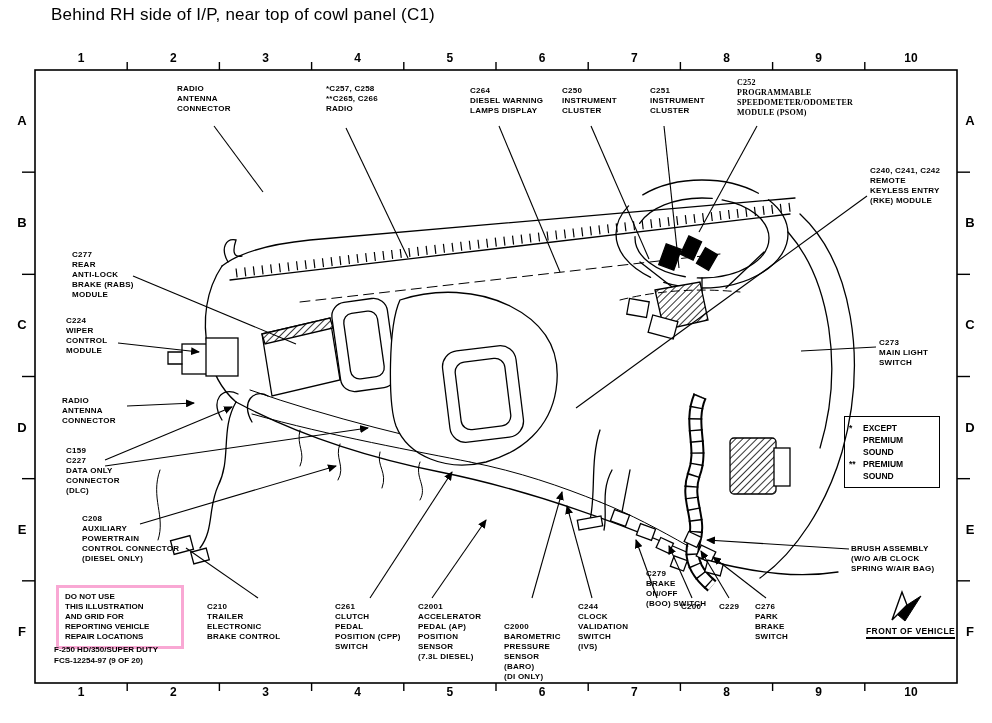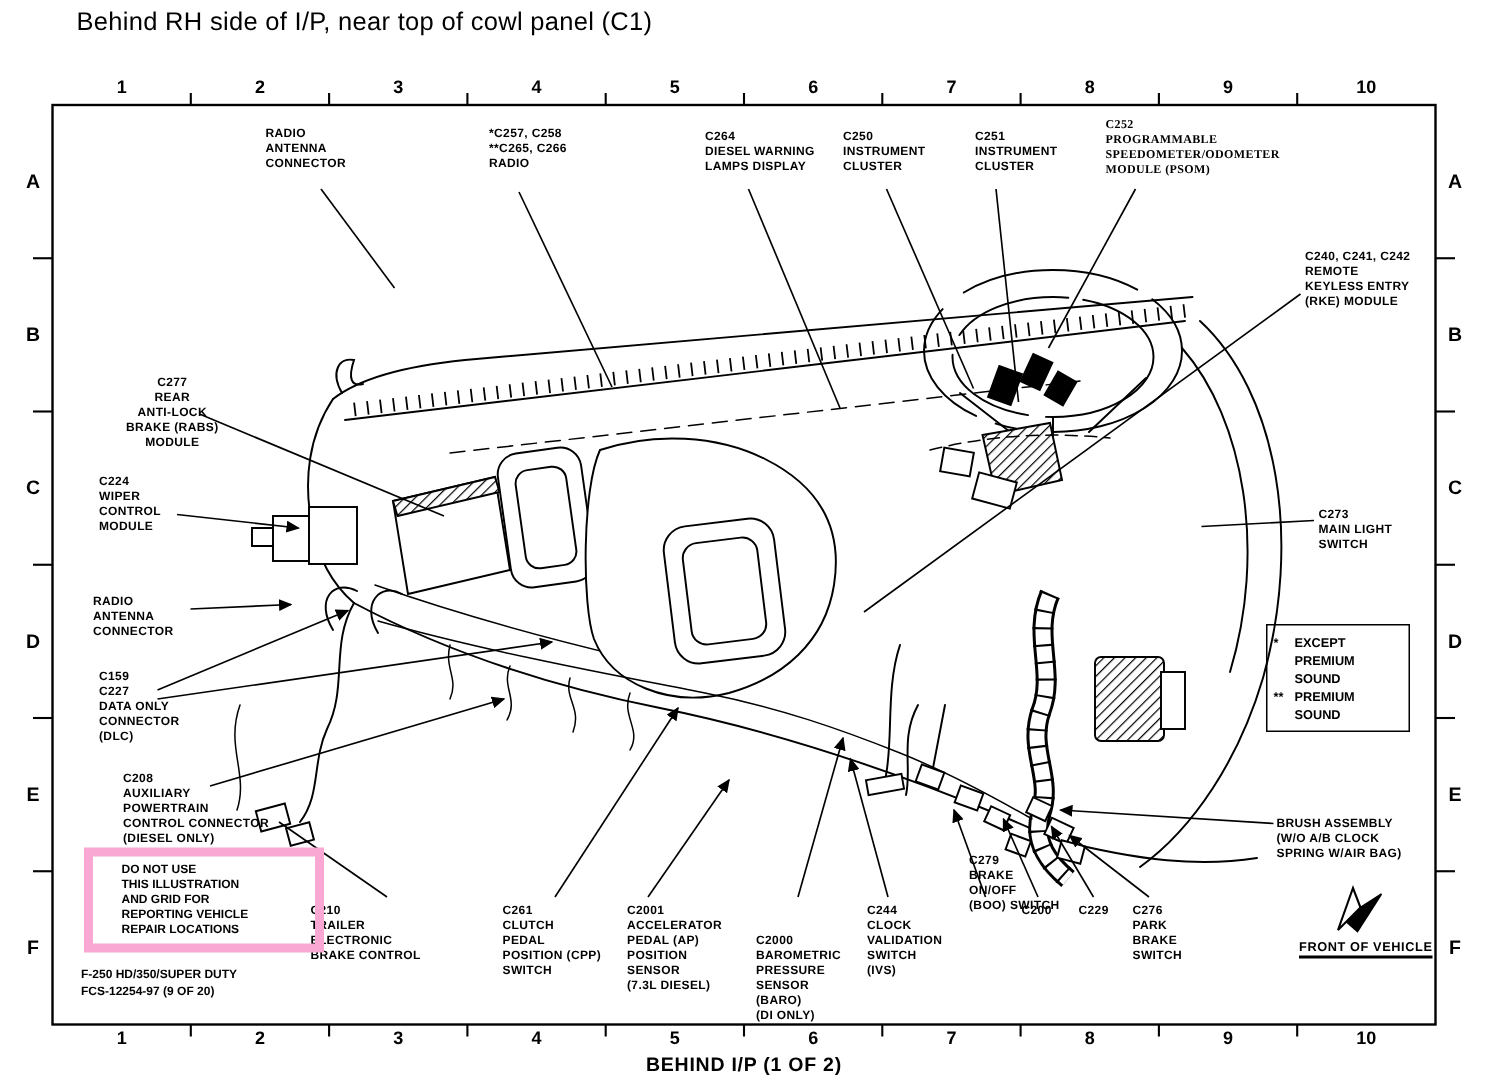--- a/index.html
+++ b/index.html
@@ -5,22 +5,22 @@
   html,body{margin:0;padding:0;background:#fff;}
   #page{position:relative;width:992px;height:723px;background:var(--paper,#fff);
         font-family:"Liberation Sans",sans-serif;color:var(--ink,#000);overflow:hidden;}
   #title{position:absolute;left:8px;top:5px;font-size:17px;font-weight:normal;
          letter-spacing:.2px;color:var(--ink,#000);margin-left:43px;}
   svg{position:absolute;left:0;top:0;}
   .lbl{position:absolute;font-size:8px;font-weight:bold;line-height:10px;
        letter-spacing:.25px;white-space:pre-line;}
   .gridnum{position:absolute;width:24px;text-align:center;font-size:12px;font-weight:bold;}
   .gridrow{position:absolute;width:18px;text-align:center;font-size:13px;font-weight:bold;}
-  #do-not-use-box{position:absolute;left:56px;top:565px;width:110px;border:6px solid #f9a8d4;
-       padding:4px 19px;font-size:8px;font-weight:bold;line-height:10px;white-space:pre-line;}
+  #do-not-use-box{position:absolute;left:56px;top:585px;width:110px;border:3px solid #f9a8d4;
+       padding:4px 6px;font-size:8px;font-weight:bold;line-height:10px;white-space:pre-line;}
   #sheet-note{position:absolute;left:54px;top:644px;font-size:8px;font-weight:bold;
        line-height:11px;white-space:pre-line;}
   #premium-box{position:absolute;left:844px;top:416px;width:88px;border:1.5px solid #000;
        padding:5px 2px 5px 4px;font-size:8.5px;font-weight:bold;line-height:12px;}
   .prow{display:flex;}
   .pm{width:14px;text-align:left;}
   #front-of-vehicle{position:absolute;left:866px;top:626px;font-size:8.5px;font-weight:bold;
        letter-spacing:.4px;border-bottom:2px solid #000;padding-bottom:1px;}
   #fov-icon{position:absolute;left:884px;top:588px;}
   #caption{position:absolute;left:35px;top:702px;width:922px;text-align:center;
@@ -237,21 +237,21 @@
 INSTRUMENT
 CLUSTER</div>
       <div class="lbl" style="left: 737px; top: 78px; font-family: Liberation Serif, serif;">C252
 PROGRAMMABLE
 SPEEDOMETER/ODOMETER
 MODULE (PSOM)</div>
       <div class="lbl" style="left: 870px; top: 166px;">C240, C241, C242
 REMOTE
 KEYLESS ENTRY
 (RKE) MODULE</div>
-      <div class="lbl" style="left: 84px; top: 250px; text-align: center;">C277
+      <div class="lbl" style="left: 72px; top: 250px;">C277
 REAR
 ANTI-LOCK
 BRAKE (RABS)
 MODULE</div>
       <div class="lbl" style="left: 66px; top: 316px;">C224
 WIPER
 CONTROL
 MODULE</div>
       <div class="lbl" style="left: 62px; top: 396px;">RADIO
 ANTENNA
@@ -339,14 +339,13 @@
         <span>SOUND</span>
       </div>
     </div>
 
   <svg id="fov-icon" width="40" height="38" viewBox="0 0 40 38">
     <path d="M8,32 L18,4 L23,17 Z" fill="none" stroke="#000" stroke-width="1.4"></path>
     <path d="M23,17 L37,8 L21,33 L14,27 Z" fill="#000" stroke="#000" stroke-width="1"></path>
   </svg>
   <div id="front-of-vehicle">FRONT OF VEHICLE</div>
 
-  <div id="caption">BEHIND I/P (1 OF 2)</div>
 </div>
 
 </body></html>

